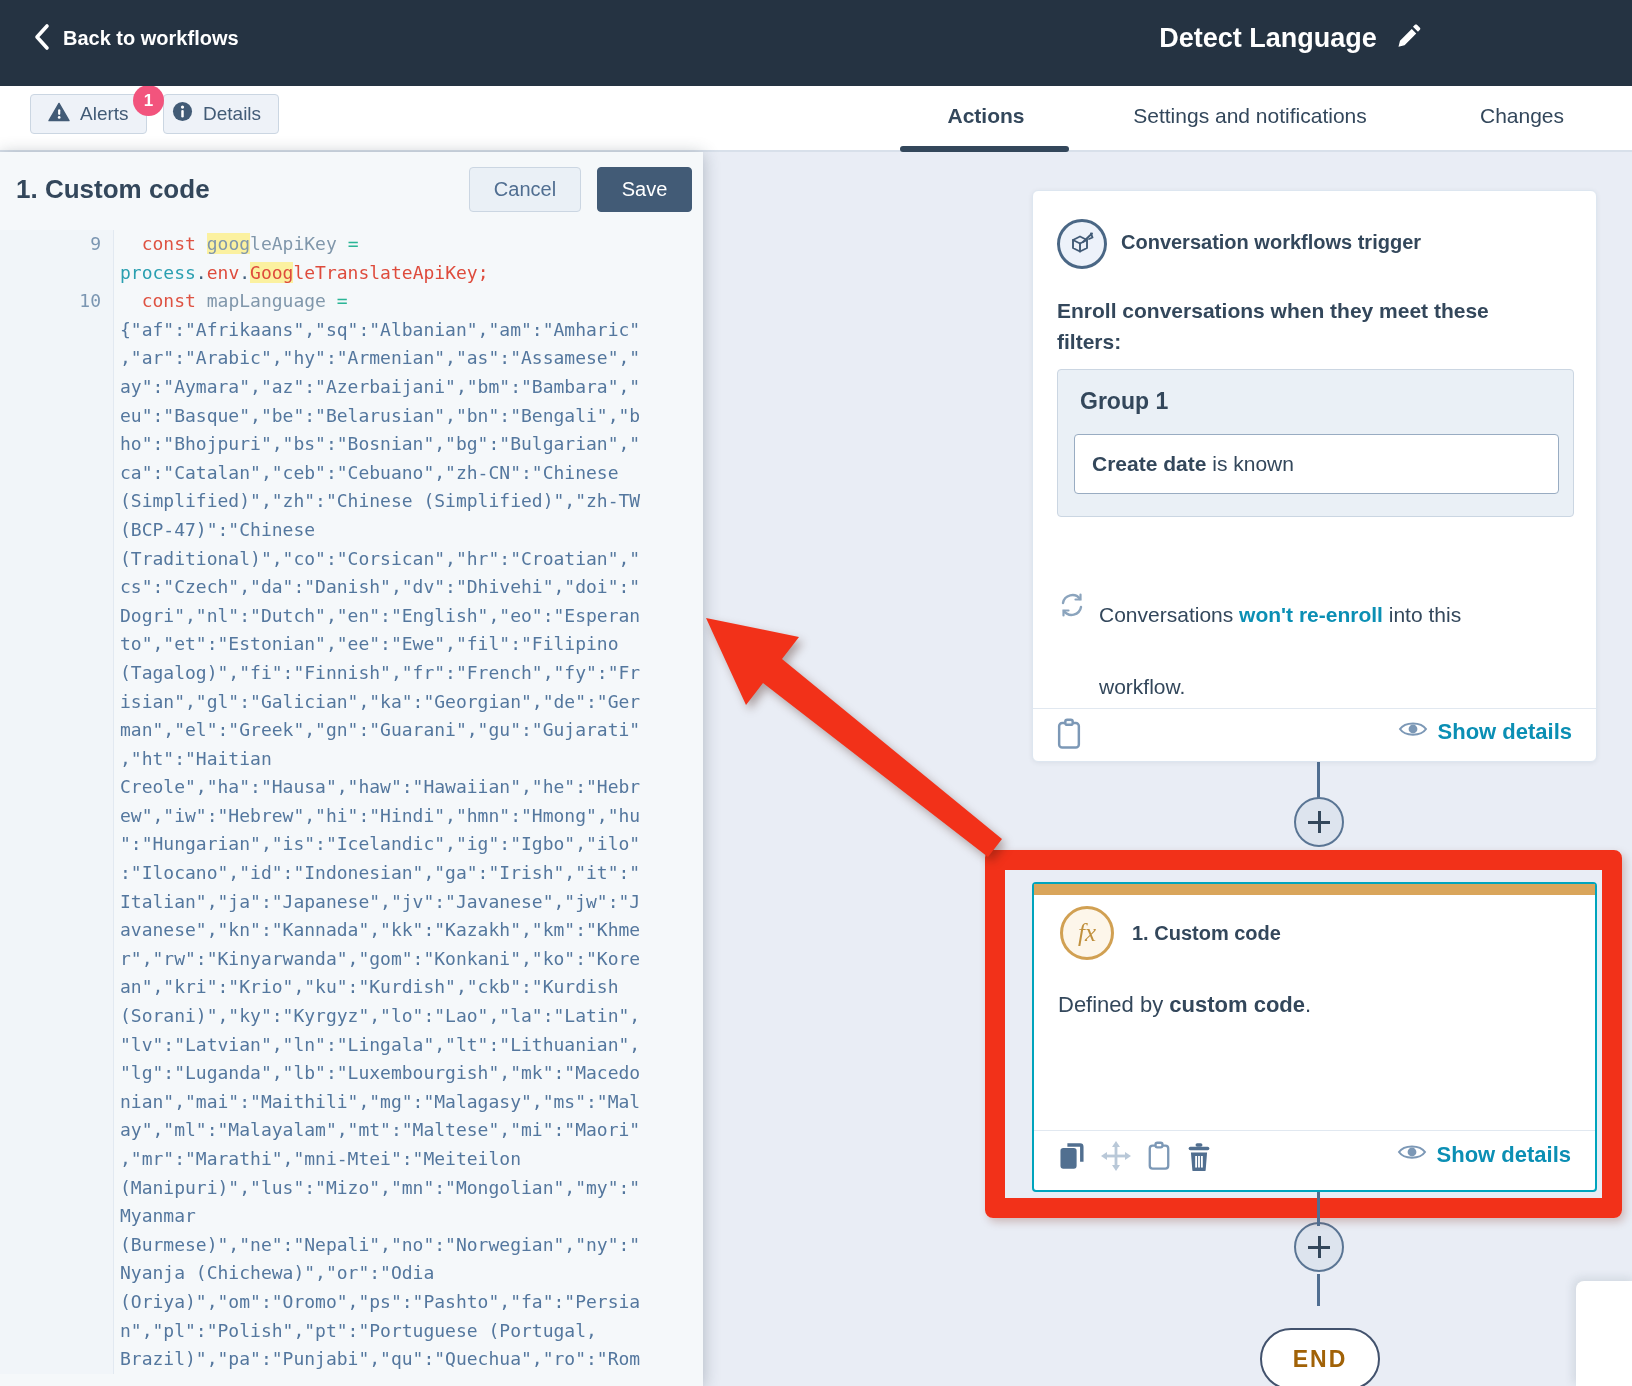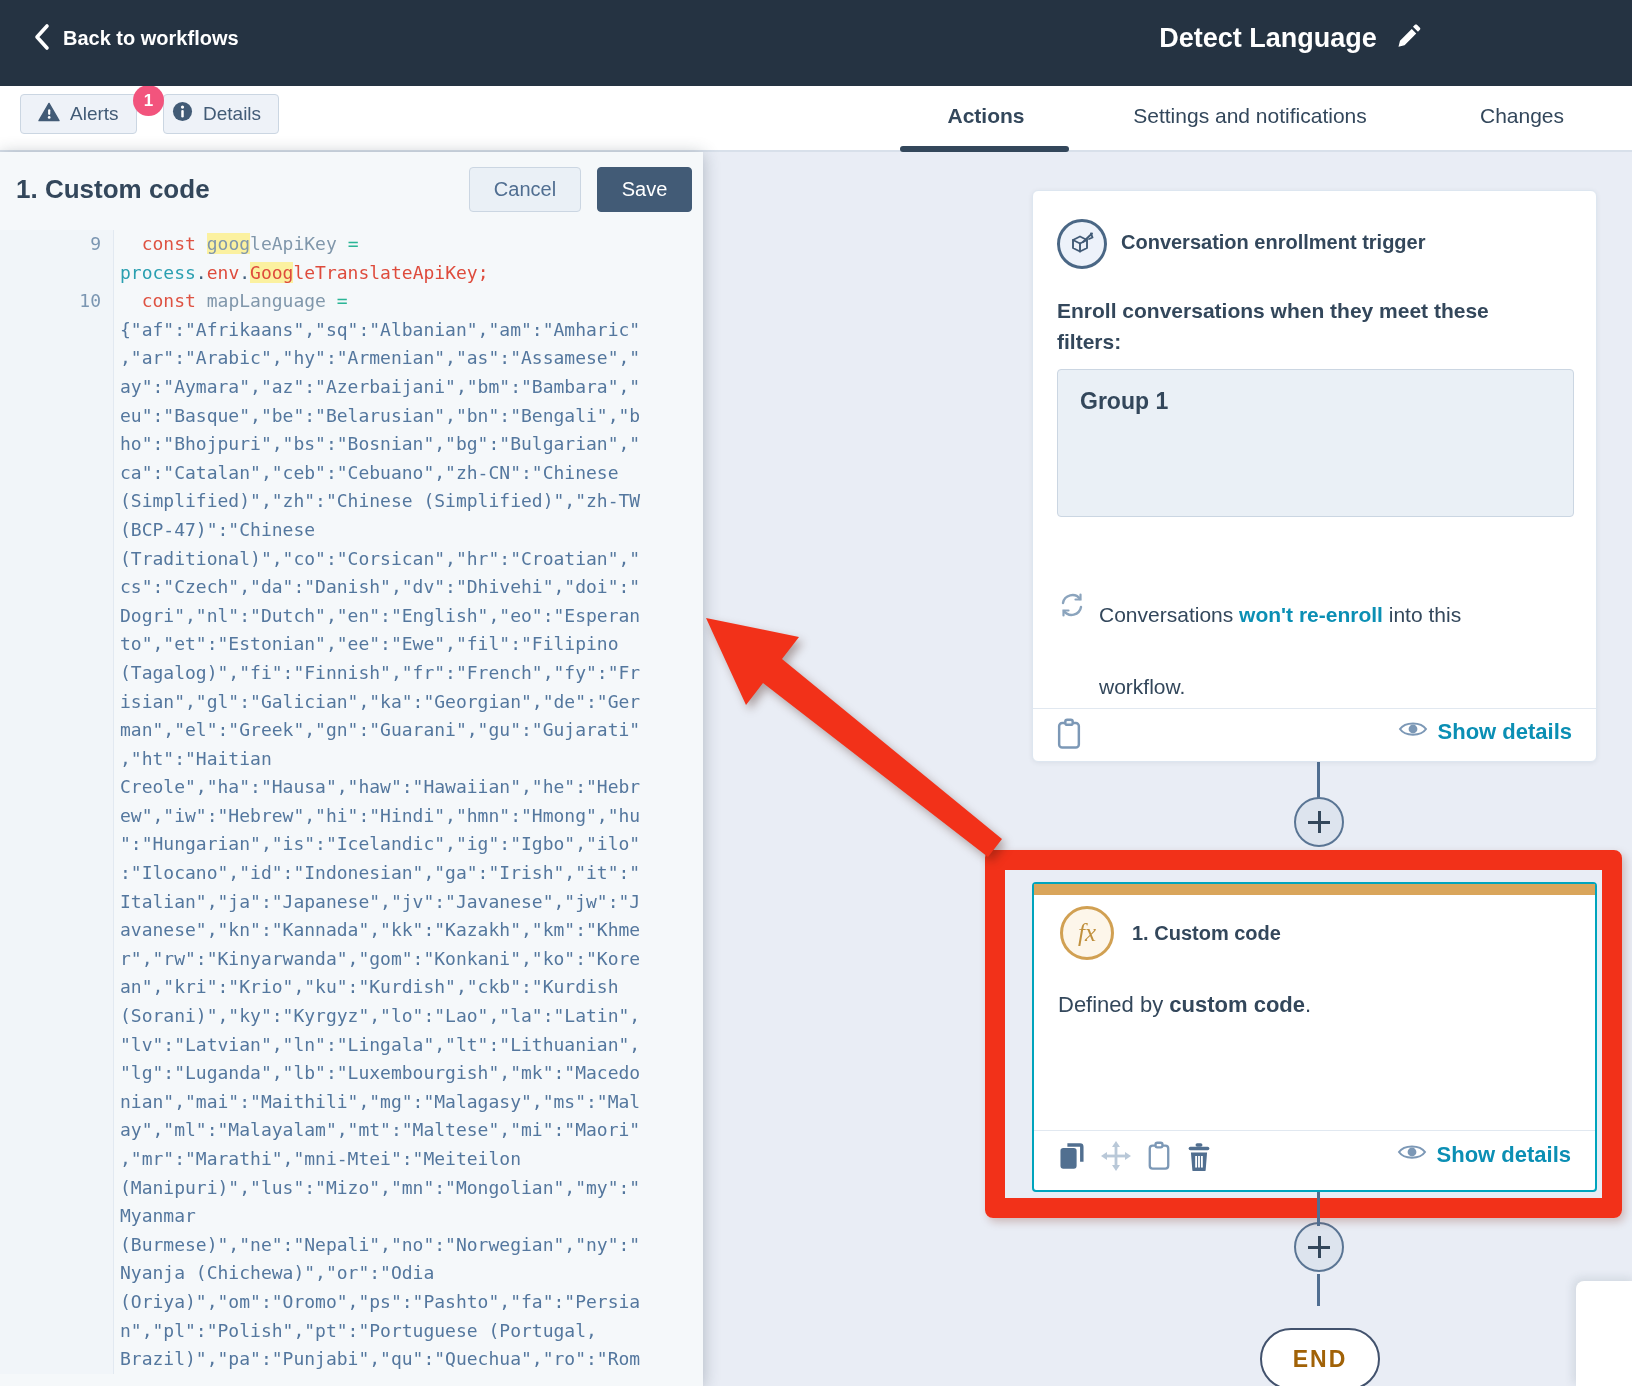--- a/index.html
+++ b/index.html
@@ -9,21 +9,21 @@
   
   .navbar { position:absolute; left:0; top:0; width:1632px; height:86px; background:#253342; z-index:20; }
   .back-group { position:absolute; left:33px; top:0; height:77px; display:flex; align-items:center; gap:13px; cursor:pointer; }
   .back-label { color:#ffffff; font-size:20px; font-weight:bold; }
   .nav-title-group { position:absolute; left:1290px; top:0; height:77px; transform:translateX(-50%); display:flex; align-items:center; gap:18px; }
   .nav-title { color:#ffffff; font-size:27px; font-weight:bold; }
 
   
   .subbar { position:absolute; left:0; top:77px; width:1632px; height:75px; background:#ffffff; border-bottom:2px solid #d8e0ea; z-index:15; }
   .btn-light { position:absolute; top:17px; height:40px; display:flex; align-items:center; gap:10px; background:#eef2f8; border:1px solid #cbd6e2; border-radius:4px; padding:0 17px; color:#425b76; font-size:19px; cursor:pointer; }
-  .btn-alerts { left:20px; }
+  .btn-alerts { left:30px; }
   .btn-details { left:163px;padding-left:8px; }
   .badge { position:absolute; left:133px; top:8px; width:31px; height:31px; border-radius:50%; background:#f2547d; color:#ffffff; font-size:17px; font-weight:bold; display:flex; align-items:center; justify-content:center; z-index:16; }
   .tab { position:absolute; top:19px; transform:translateX(-50%); height:56px; line-height:40px; color:#33475b; font-size:21px; cursor:pointer; }
   .tab-actions { left:986px; font-weight:bold; }
   .tab-settings { left:1250px; }
   .tab-changes { left:1522px; }
   .tab-underline { position:absolute; left:900px; top:69px; width:169px; height:6px; background:#33475b; border-radius:3px; }
 
   
   .panel { position:absolute; left:0; top:152px; width:703px; height:1234px; background:#f5f8fa; box-shadow:0 2px 16px rgba(33,51,67,.30); z-index:30; }
@@ -140,25 +140,28 @@
       <svg width="30" height="30" viewBox="0 0 30 30">
         <g fill="none" stroke="#425b76" stroke-width="1.9" stroke-linejoin="round" stroke-linecap="round">
           <path d="M6 11 L13 7.5 L20 11 L20 19 L13 22.5 L6 19 Z"></path>
           <path d="M6 11 L13 14.5 L20 11"></path>
             <path d="M13 14.5 L13 22.5"></path>
           <path d="M16 13 L25 4.5"></path>
             <path d="M22 10 L25.5 8.5 L24 4.5"></path>
         </g>
       </svg>
     </div>
-    <h3 class="trig-title">Conversation enrollment trigger</h3>
+    <h3 class="trig-title">Conversation workflows trigger</h3>
     <p class="trig-desc">Enroll conversations when they meet these filters:</p>
 
     <div class="group-box">
       <div class="group-title">Group 1</div>
+      <div class="filter-box">
+        <span><b>Create date</b><span> is known</span></span>
+      </div>
     </div>
 
     <span class="reenroll-icon">
       <svg width="28" height="28" viewBox="0 0 28 28" fill="none" stroke="#8ba4bd" stroke-width="2.4" stroke-linecap="round">
         <path d="M5 12 a9.5 9.5 0 0 1 17-4"></path>
           <path d="M23 16 a9.5 9.5 0 0 1 -17 4"></path>
         <path d="M22.5 3.5 L22.5 8.5 L17.5 8.5" stroke-width="2.2"></path>
           <path d="M5.5 24.5 L5.5 19.5 L10.5 19.5" stroke-width="2.2"></path>
       </svg>
     </span>

